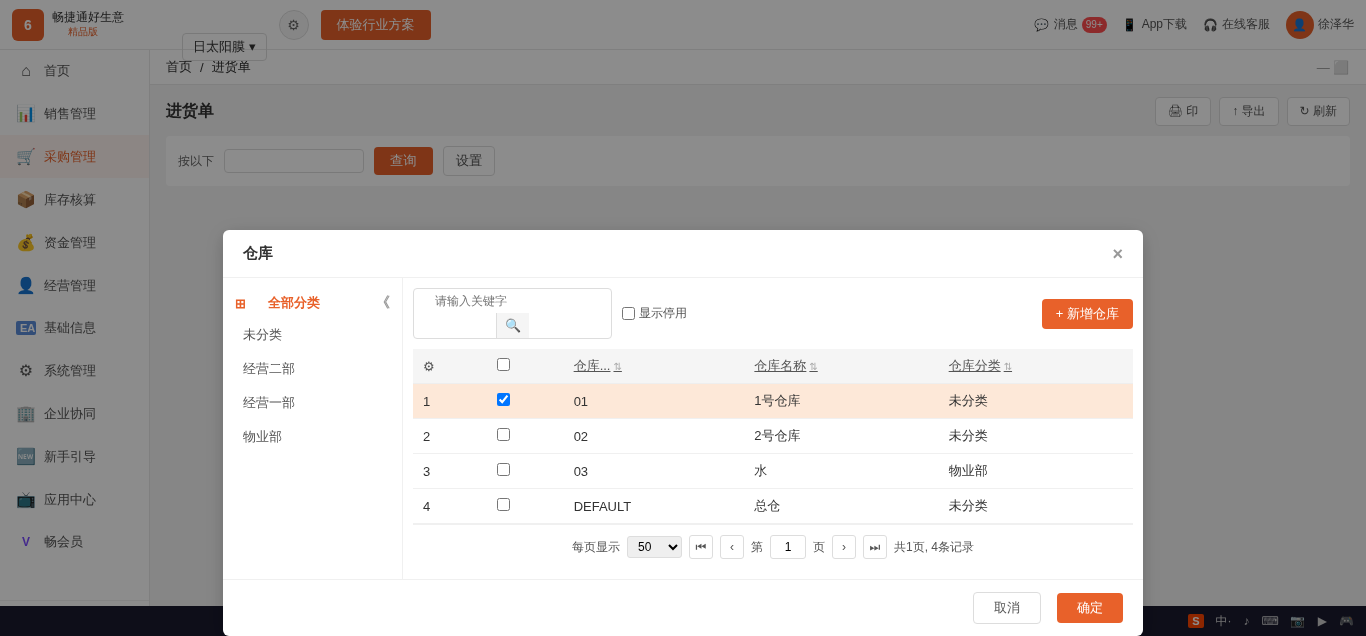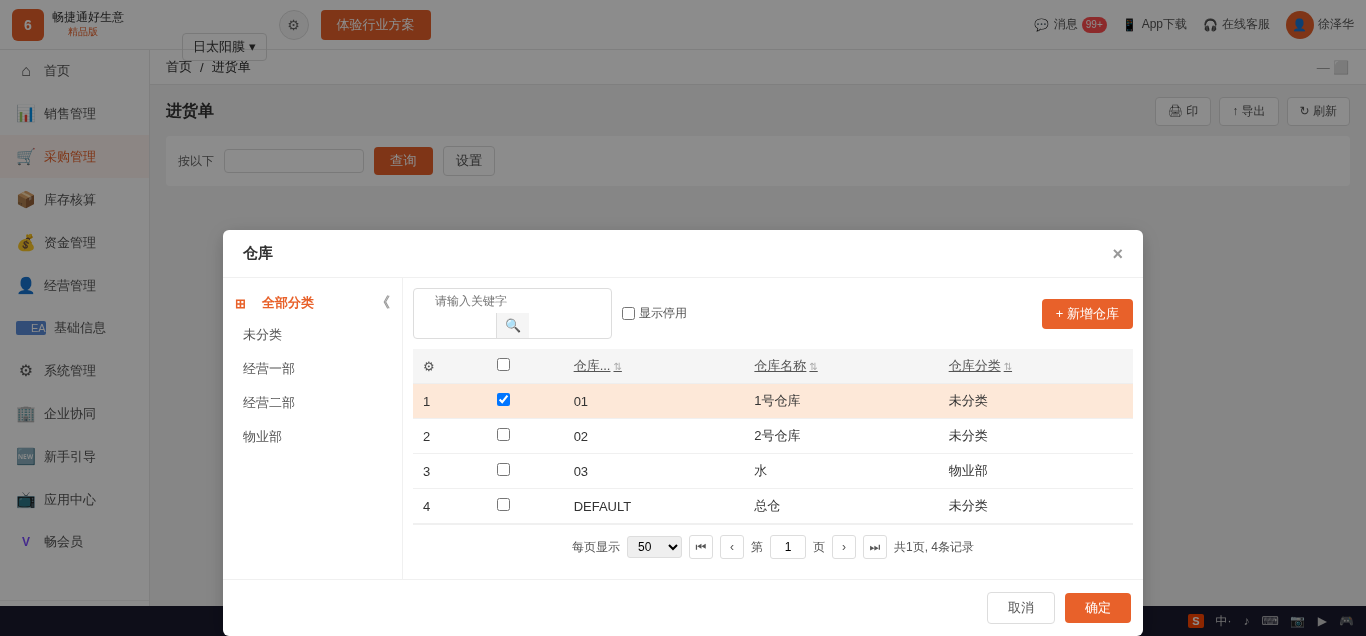--- a/index.html
+++ b/index.html
@@ -173,22 +173,22 @@
       padding:10px 0; gap:7px; font-size:12px; color:#555; margin-top:auto;
       border-top:1px solid #f0f0f0;
     }
     .pg-btn { width:24px; height:24px; border:1px solid #ddd; border-radius:3px; background:#fff; cursor:pointer; display:flex;align-items:center;justify-content:center; font-size:12px; color:#555; }
     .pg-btn:disabled { color:#ccc; cursor:default; }
     .pg-input { width:36px; height:24px; border:1px solid #ddd; border-radius:3px; text-align:center; font-size:12px; }
     .per-page-sel { border:1px solid #ddd; border-radius:3px; padding:2px 6px; font-size:12px; }
 
     
     .modal-footer {
-      padding:12px 12px; border-top:1px solid #f0f0f0;
-      display:flex; align-items:center; justify-content:flex-end; gap:10px;
+      padding:12px 20px; border-top:1px solid #f0f0f0;
+      display:flex; align-items:center; justify-content:flex-end; gap:16px;
     }
     .cancel-btn { background:#fff; border:1px solid #ddd; color:#555; padding:6px 20px; border-radius:4px; cursor:pointer; font-size:13px; }
     .confirm-btn { background:#e8612a; color:#fff; border:none; padding:6px 20px; border-radius:4px; cursor:pointer; font-size:13px; }
 
     
     .statusbar {
       position: fixed; bottom:0; left:0; right:0; height:30px;
       background:#1a1a2e; display:flex; align-items:center; justify-content:flex-end;
       padding: 0 12px; gap:12px; z-index:50;
     }
@@ -256,21 +256,21 @@
   </div>
   <div class="sidebar-item">
     <span class="s-icon">💰</span>
     <span>资金管理</span>
   </div>
   <div class="sidebar-item">
     <span class="s-icon">👤</span>
     <span>经营管理</span>
   </div>
   <div class="sidebar-item">
-    <span class="s-icon" style="font-size:11px;font-weight:normal;background:#5b8dd9;color:#fff;border-radius:2px;padding:1px 15px;">EA</span>
+    <span class="s-icon" style="font-size:11px;font-weight:bold;background:#5b8dd9;color:#fff;border-radius:2px;padding:1px 4px;">EA</span>
     <span>基础信息</span>
   </div>
   <div class="sidebar-item">
     <span class="s-icon">⚙</span>
     <span>系统管理</span>
   </div>
   <div class="sidebar-item">
     <span class="s-icon">🏢</span>
     <span>企业协同</span>
   </div>
@@ -324,31 +324,31 @@
   <div class="modal">
     <div class="modal-header">
       <span>仓库</span>
       <span class="modal-close">×</span>
     </div>
     <div class="modal-body">
 
       <div class="cat-panel">
         <div class="cat-header">
           <span style="color:#e8612a;">⊞</span>
-          <span style="flex:1;padding-left:16px;cursor:pointer;">全部分类</span>
+          <span style="flex:1;padding-left:22px;cursor:pointer;">全部分类</span>
           <span class="cat-collapse">《</span>
         </div>
         <div class="cat-item">
           <span>未分类</span>
         </div>
         <div class="cat-item">
+          <span>经营二部</span>
+        </div>
+        <div class="cat-item">
           <span>经营一部</span>
-        </div>
-        <div class="cat-item">
-          <span>经营二部</span>
         </div>
         <div class="cat-item">
           <span>物业部</span>
         </div>
       </div>
 
       <div class="table-panel">
         <div class="table-toolbar">
           <div class="search-box">
             <input type="text" placeholder="请输入关键字" style="">

